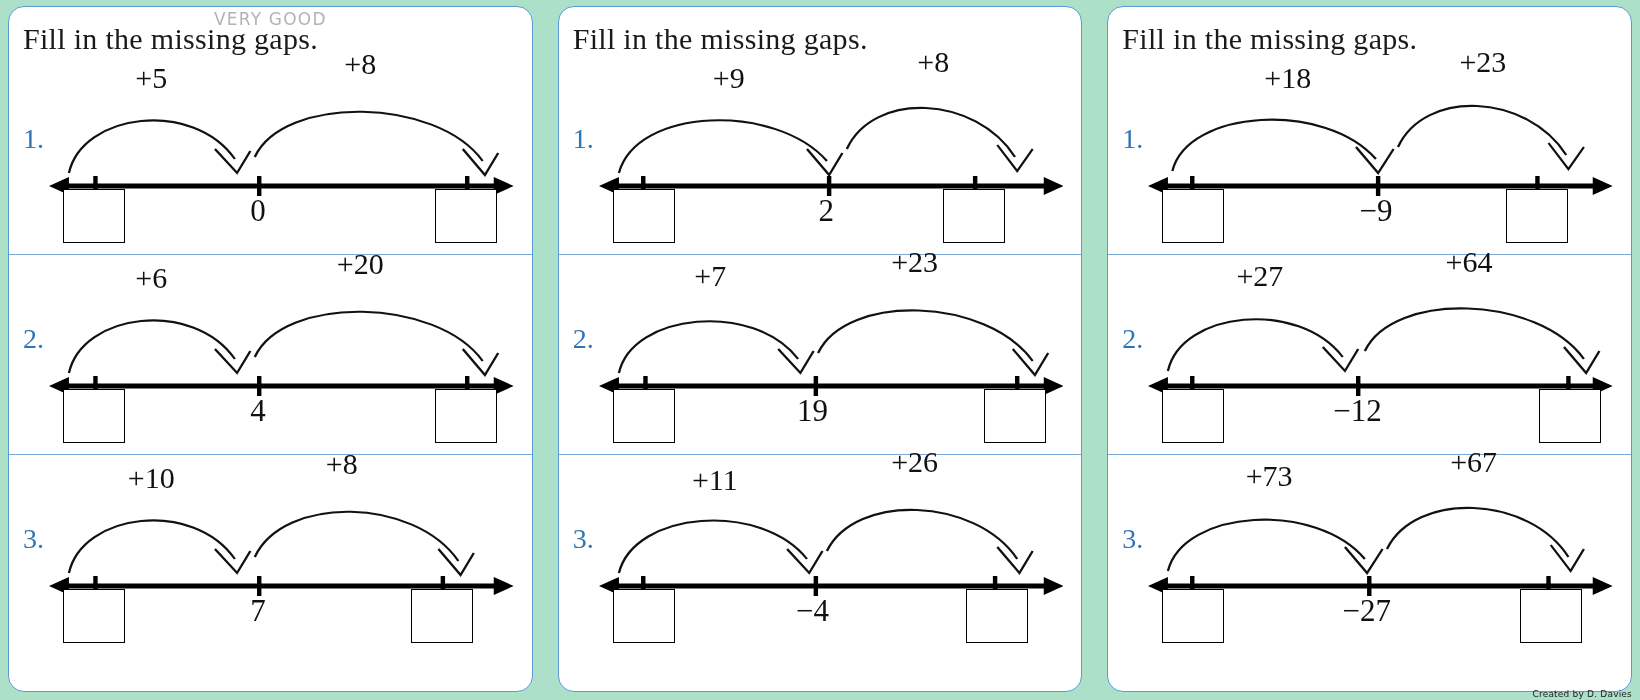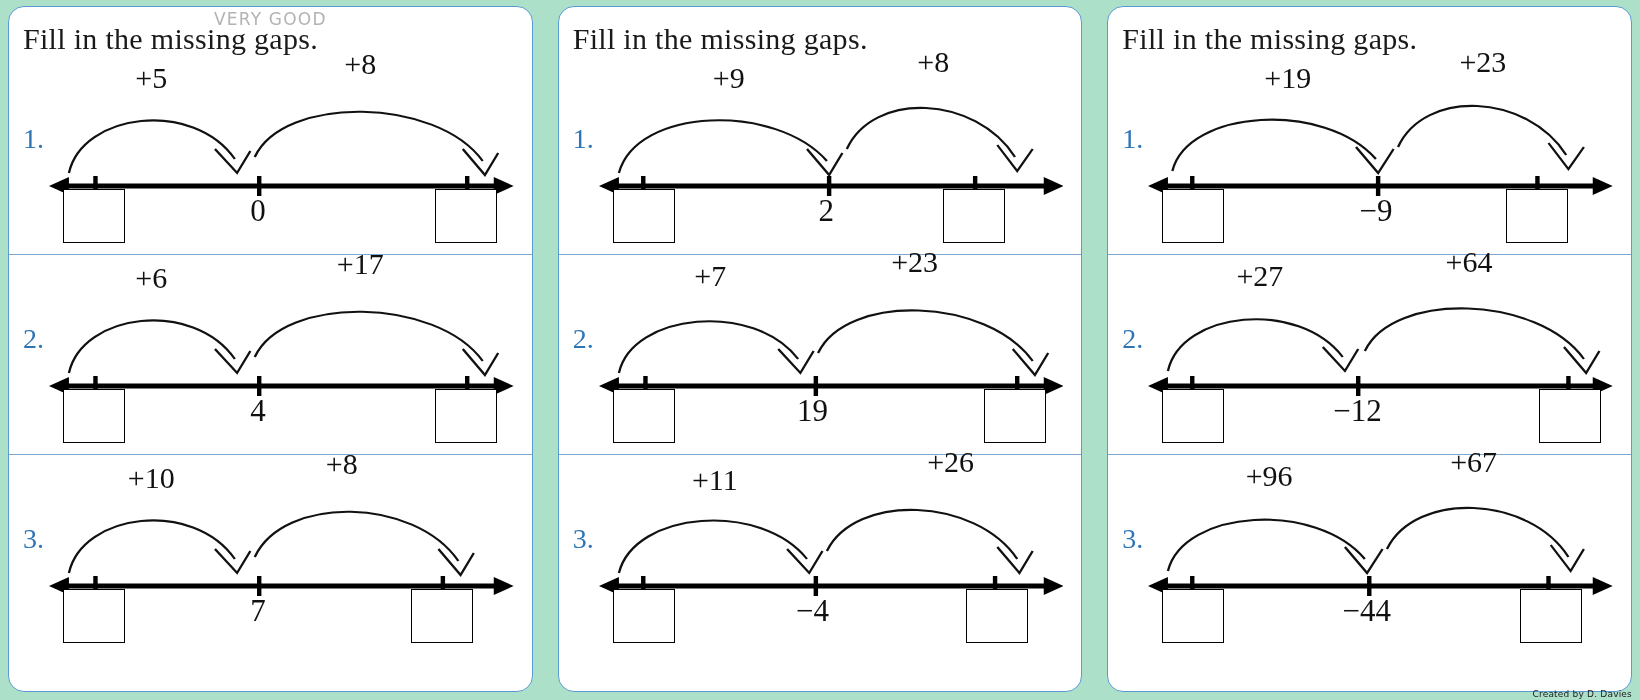--- a/index.html
+++ b/index.html
@@ -163,21 +163,21 @@
         <div class="diagram">
           <div class="arcs">
             <svg viewBox="0 0 420 118" preserveAspectRatio="none">
               <path class="arc-path" d="M18,112 C30,52 130,38 168,98"></path>
               <path class="arc-head" d="M150,88 L170,112 L182,90"></path>
               <path class="arc-path" d="M186,96 C212,34 350,36 392,100"></path>
               <path class="arc-head" d="M374,88 L394,114 L406,92"></path>
             </svg>
           </div>
           <div class="arc-label" style="left:22%;top:6px;">+6</div>
-          <div class="arc-label" style="left:67%;top:-8px;">+17</div>
+          <div class="arc-label" style="left:67%;top:-8px;">+20</div>
           <div class="numline">
             <svg viewBox="0 0 420 30" preserveAspectRatio="none">
               <line class="nl-line" x1="14" y1="15" x2="406" y2="15"></line>
               <polygon class="nl-head" points="0,15 18,6 18,24"></polygon>
               <polygon class="nl-head" points="420,15 402,6 402,24"></polygon>
               <line class="nl-tick" x1="42" y1="5" x2="42" y2="25"></line>
               <line class="nl-tick" x1="190" y1="5" x2="190" y2="25"></line>
               <line class="nl-tick" x1="378" y1="5" x2="378" y2="25"></line>
             </svg>
           </div>
@@ -288,21 +288,21 @@
         <div class="diagram">
           <div class="arcs">
             <svg viewBox="0 0 420 118" preserveAspectRatio="none">
               <path class="arc-path" d="M18,112 C32,50 146,40 188,98"></path>
               <path class="arc-head" d="M170,88 L190,112 L202,90"></path>
               <path class="arc-path" d="M206,90 C232,32 340,36 378,98"></path>
               <path class="arc-head" d="M360,86 L380,112 L392,90"></path>
             </svg>
           </div>
           <div class="arc-label" style="left:25%;top:8px;text-align:center;">+11</div>
-          <div class="arc-label" style="left:68%;top:-10px;margin-left:36px;">+26</div>
+          <div class="arc-label" style="left:68%;top:-10px;">+26</div>
           <div class="numline">
             <svg viewBox="0 0 420 30" preserveAspectRatio="none">
               <line class="nl-line" x1="14" y1="15" x2="406" y2="15"></line>
               <polygon class="nl-head" points="0,15 18,6 18,24"></polygon>
               <polygon class="nl-head" points="420,15 402,6 402,24"></polygon>
               <line class="nl-tick" x1="40" y1="5" x2="40" y2="25"></line>
               <line class="nl-tick" x1="196" y1="5" x2="196" y2="25"></line>
               <line class="nl-tick" x1="358" y1="5" x2="358" y2="25"></line>
             </svg>
           </div>
@@ -325,21 +325,21 @@
         <div class="qnum">1.</div>
         <div class="diagram">
           <div class="arcs">
             <svg viewBox="0 0 420 118" preserveAspectRatio="none">
               <path class="arc-path" d="M22,110 C36,48 160,40 206,98"></path>
               <path class="arc-head" d="M188,86 L208,112 L222,88"></path>
               <path class="arc-path" d="M226,86 C250,28 342,32 378,94"></path>
               <path class="arc-head" d="M362,82 L380,108 L394,86"></path>
             </svg>
           </div>
-          <div class="arc-label" style="left:30%;top:6px;">+19</div>
+          <div class="arc-label" style="left:30%;top:6px;">+18</div>
           <div class="arc-label" style="left:72%;top:-10px;">+23</div>
           <div class="numline">
             <svg viewBox="0 0 420 30" preserveAspectRatio="none">
               <line class="nl-line" x1="14" y1="15" x2="406" y2="15"></line>
               <polygon class="nl-head" points="0,15 18,6 18,24"></polygon>
               <polygon class="nl-head" points="420,15 402,6 402,24"></polygon>
               <line class="nl-tick" x1="40" y1="5" x2="40" y2="25"></line>
               <line class="nl-tick" x1="208" y1="5" x2="208" y2="25"></line>
               <line class="nl-tick" x1="352" y1="5" x2="352" y2="25"></line>
             </svg>
@@ -383,34 +383,34 @@
         <div class="qnum">3.</div>
         <div class="diagram">
           <div class="arcs">
             <svg viewBox="0 0 420 118" preserveAspectRatio="none">
               <path class="arc-path" d="M18,110 C32,48 152,40 196,98"></path>
               <path class="arc-head" d="M178,86 L198,112 L212,88"></path>
               <path class="arc-path" d="M216,88 C242,30 344,34 380,96"></path>
               <path class="arc-head" d="M364,84 L382,110 L394,88"></path>
             </svg>
           </div>
-          <div class="arc-label" style="left:26%;top:4px;">+96</div>
+          <div class="arc-label" style="left:26%;top:4px;">+73</div>
           <div class="arc-label" style="left:70%;top:-10px;">+67</div>
           <div class="numline">
             <svg viewBox="0 0 420 30" preserveAspectRatio="none">
               <line class="nl-line" x1="14" y1="15" x2="406" y2="15"></line>
               <polygon class="nl-head" points="0,15 18,6 18,24"></polygon>
               <polygon class="nl-head" points="420,15 402,6 402,24"></polygon>
               <line class="nl-tick" x1="40" y1="5" x2="40" y2="25"></line>
               <line class="nl-tick" x1="200" y1="5" x2="200" y2="25"></line>
               <line class="nl-tick" x1="362" y1="5" x2="362" y2="25"></line>
             </svg>
           </div>
           <div class="answerbox" style="left:3%;"></div>
-          <div class="centerval" style="left:47%;">−44</div>
+          <div class="centerval" style="left:47%;">−27</div>
           <div class="answerbox" style="left:80%;"></div>
         </div>
       </div>
 
     </div>
   </div>
 
 </div>
 
 <div class="footer">Created by D. Davies</div>

